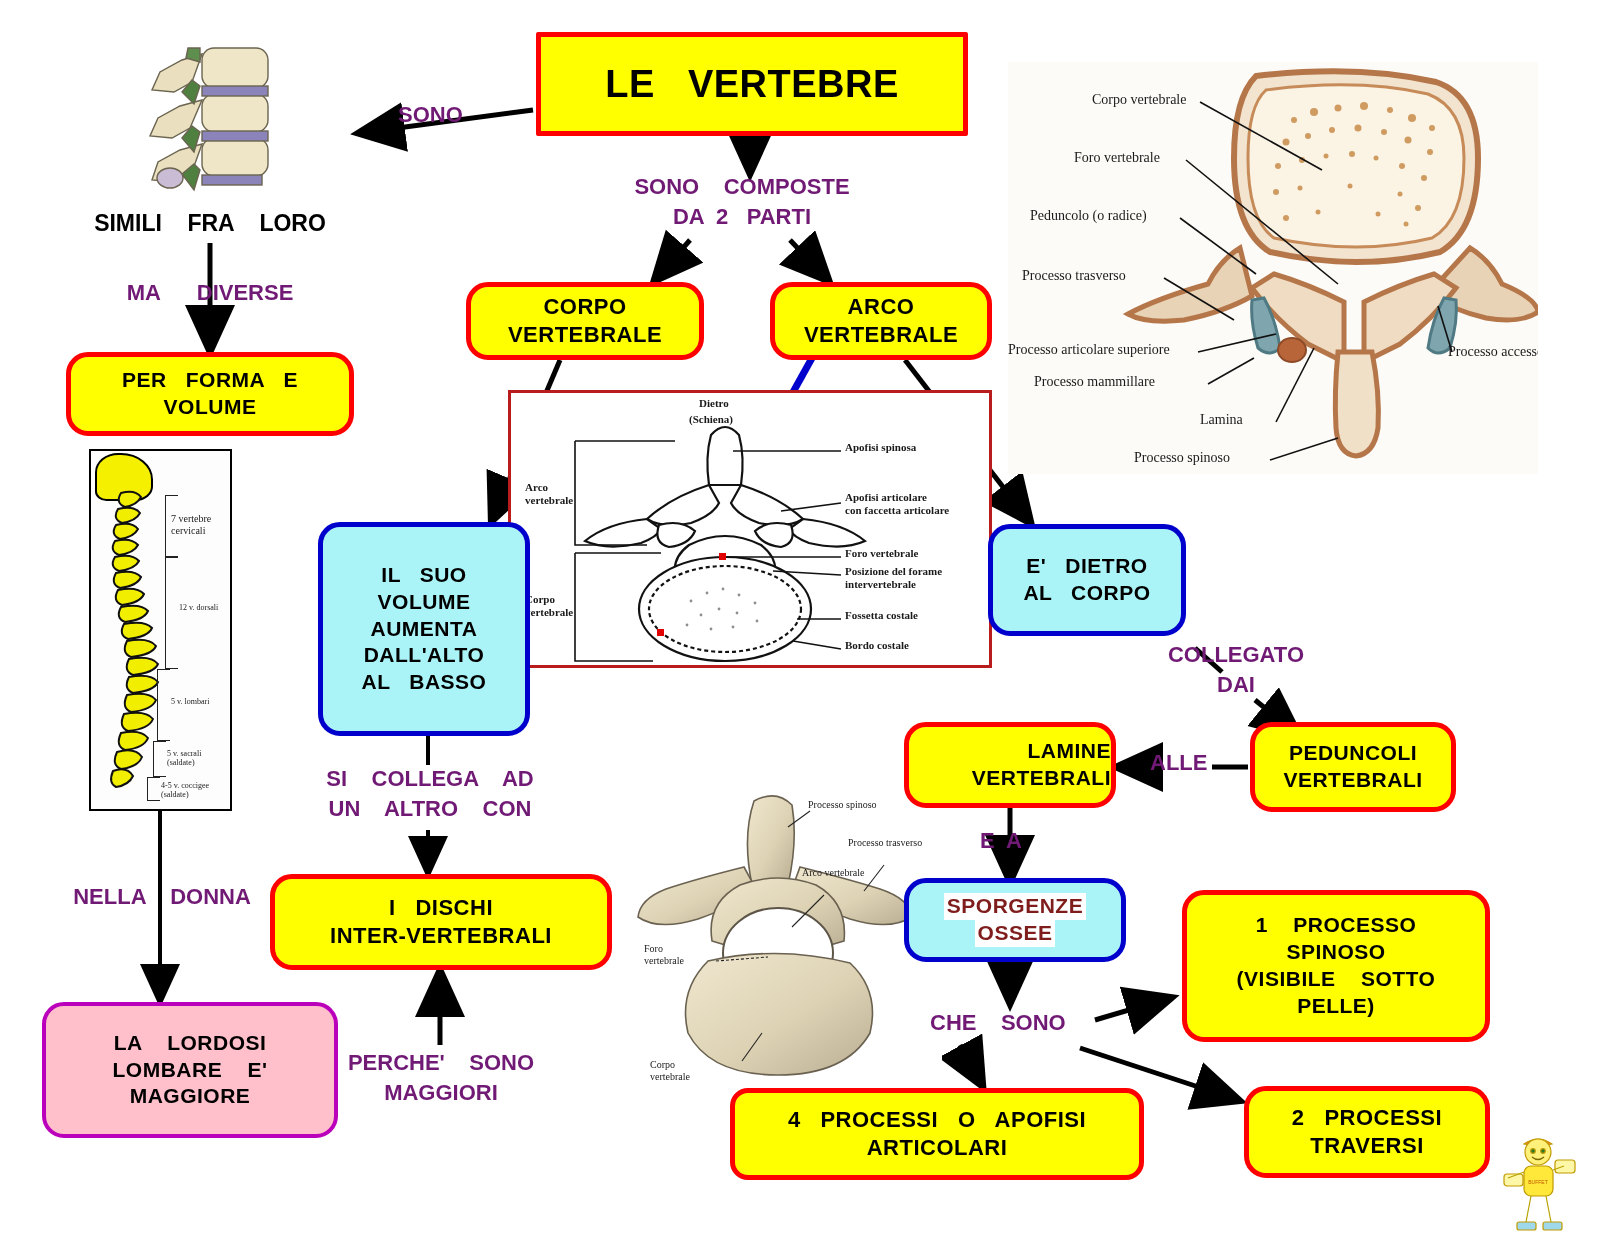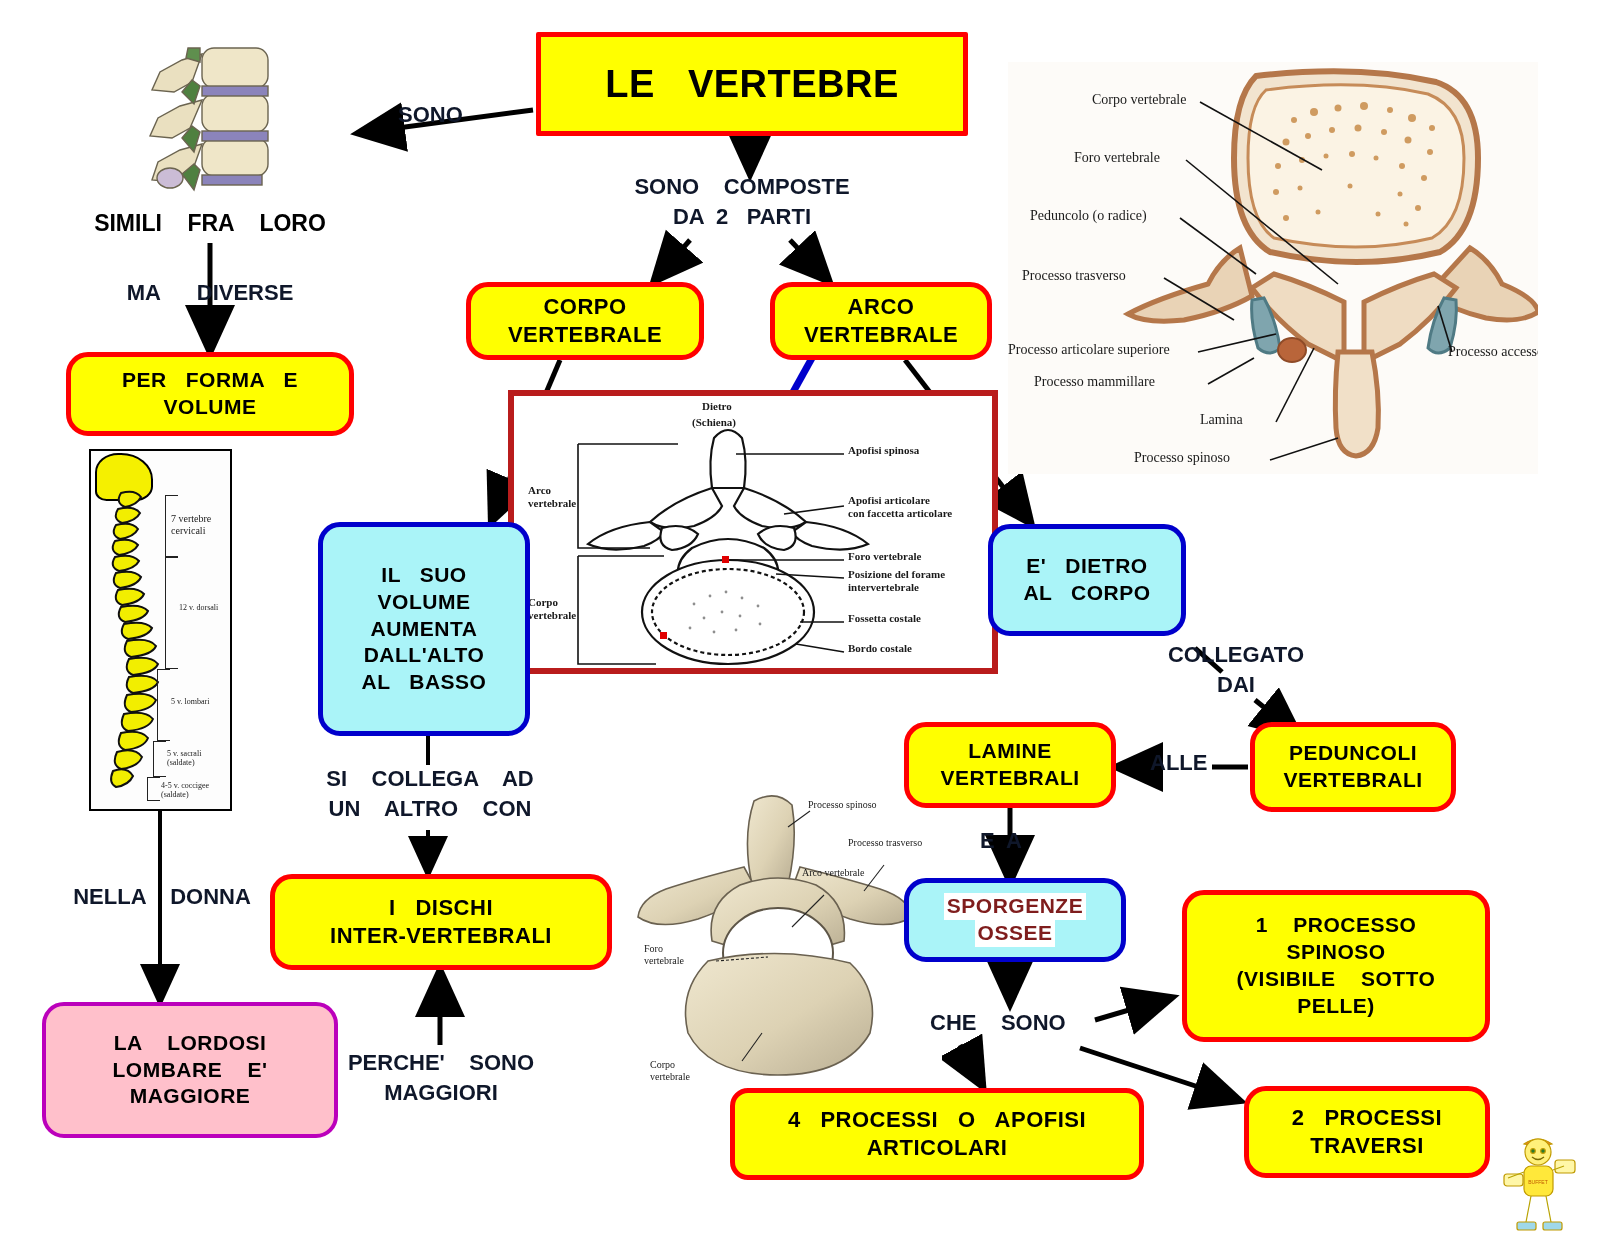--- a/index.html
+++ b/index.html
@@ -52,21 +52,21 @@
 
   .node.cyan-bluetext .ln {
     color: #7f1d1d;
     background: #ffffff;
     padding: 0 3px;
   }
 
   
   .conn-label {
     position: absolute;
-    color: #0f172a;
+    color: #701a75;
     font-weight: bold;
     white-space: pre;
     z-index: 40;
     line-height: 1.35;
     text-align: center;
   }
   .conn-label.black { color: #000000; }
 
   
   #arrows {
@@ -111,21 +111,21 @@
     border-top: 1.5px solid #222;
     border-bottom: 1.5px solid #222;
   }
 
   
   #fig-lumbar { background: #fdfbf8; }
 
   
   #fig-linedraw {
     background: #ffffff;
-    border: 6px solid #b91c1c;
+    border: 3px solid #b91c1c;
   }
 
   
   #fig-photo { background: #ffffff; }
 
   .mascot { position: absolute; z-index: 35; }
 </style>
 </head>
 <body>
 
@@ -462,21 +462,21 @@
   <div class="node cyan rounded" style="left:988px; top:524px; width:198px; height:112px; font-size:21px;">
     <span class="ln">E'   DIETRO</span>
     <span class="ln">AL   CORPO</span>
   </div>
 
   <div class="node yellow rounded" style="left:1250px; top:722px; width:206px; height:90px; font-size:21px;">
     <span class="ln">PEDUNCOLI</span>
     <span class="ln">VERTEBRALI</span>
   </div>
 
-  <div class="node yellow rounded" style="left:904px; top:722px; width:212px; height:86px; font-size:21px;">
+  <div class="node yellow rounded" style="left:904px; top:722px; width:212px; height:86px; font-size:21px;align-items:flex-end;">
     <span class="ln">LAMINE</span>
     <span class="ln">VERTEBRALI</span>
   </div>
 
   <div class="node cyan rounded cyan-bluetext" style="left:904px; top:878px; width:222px; height:84px; font-size:21px;">
     <span class="ln">SPORGENZE</span>
     <span class="ln">OSSEE</span>
   </div>
 
   <div class="node yellow rounded" style="left:270px; top:874px; width:342px; height:96px; font-size:22px;">

